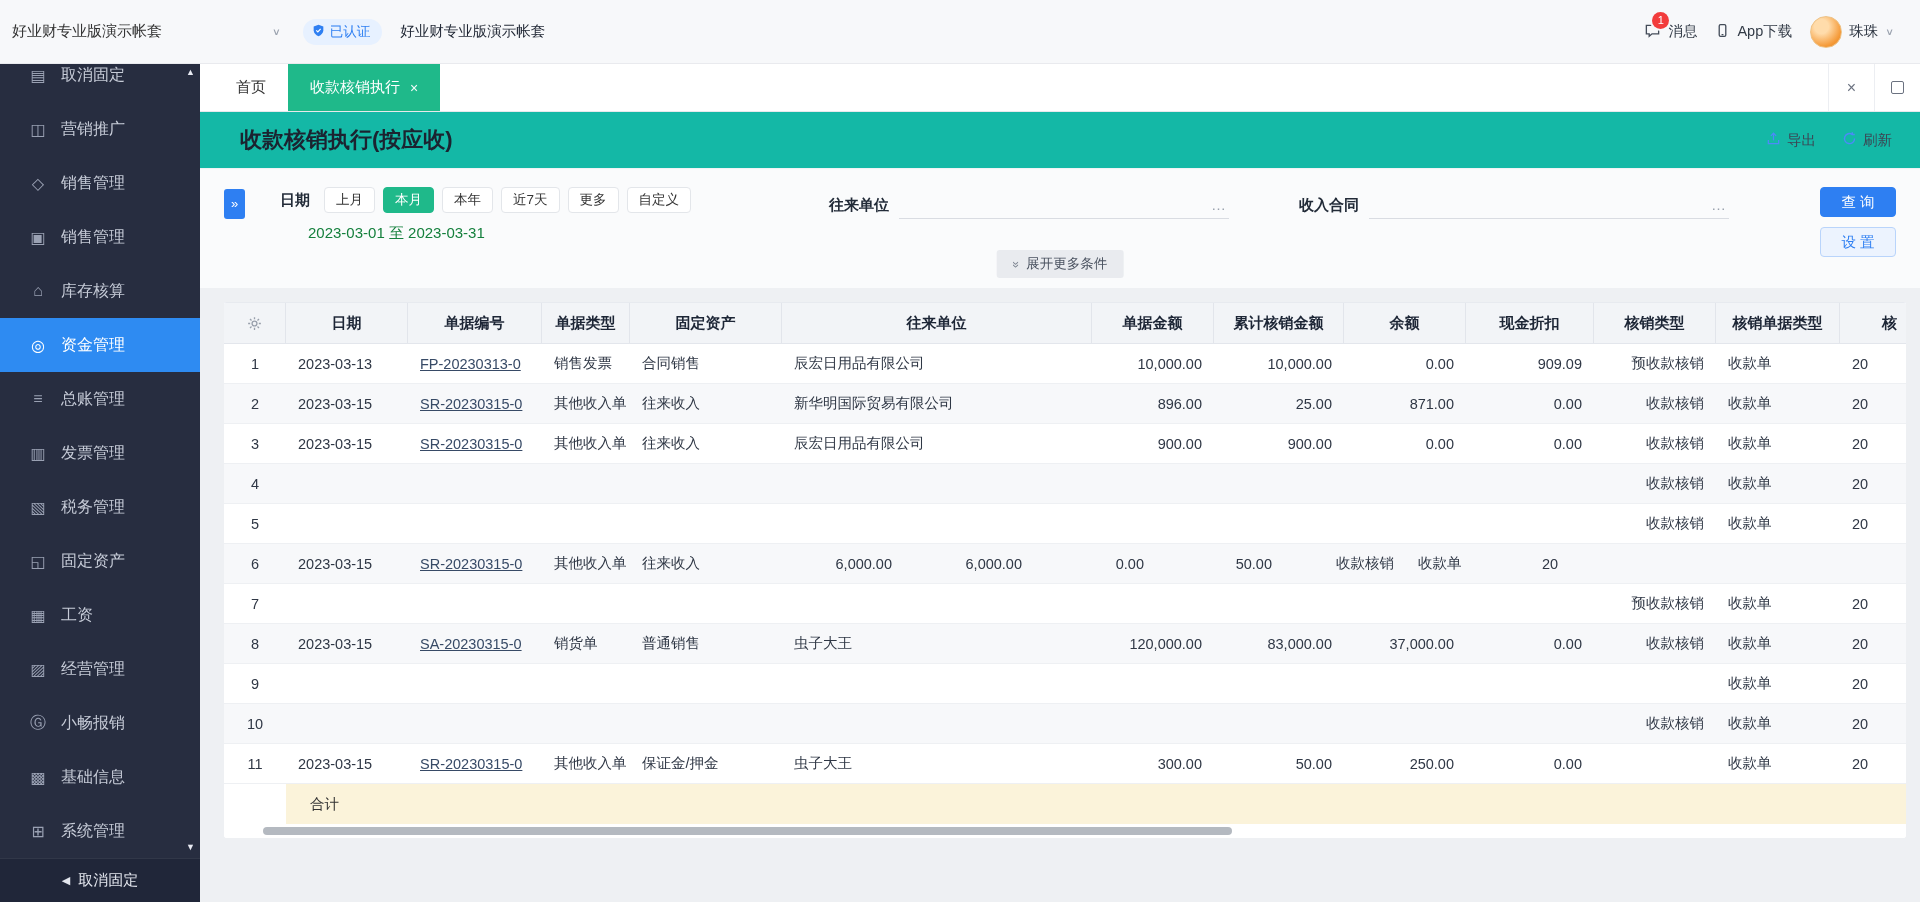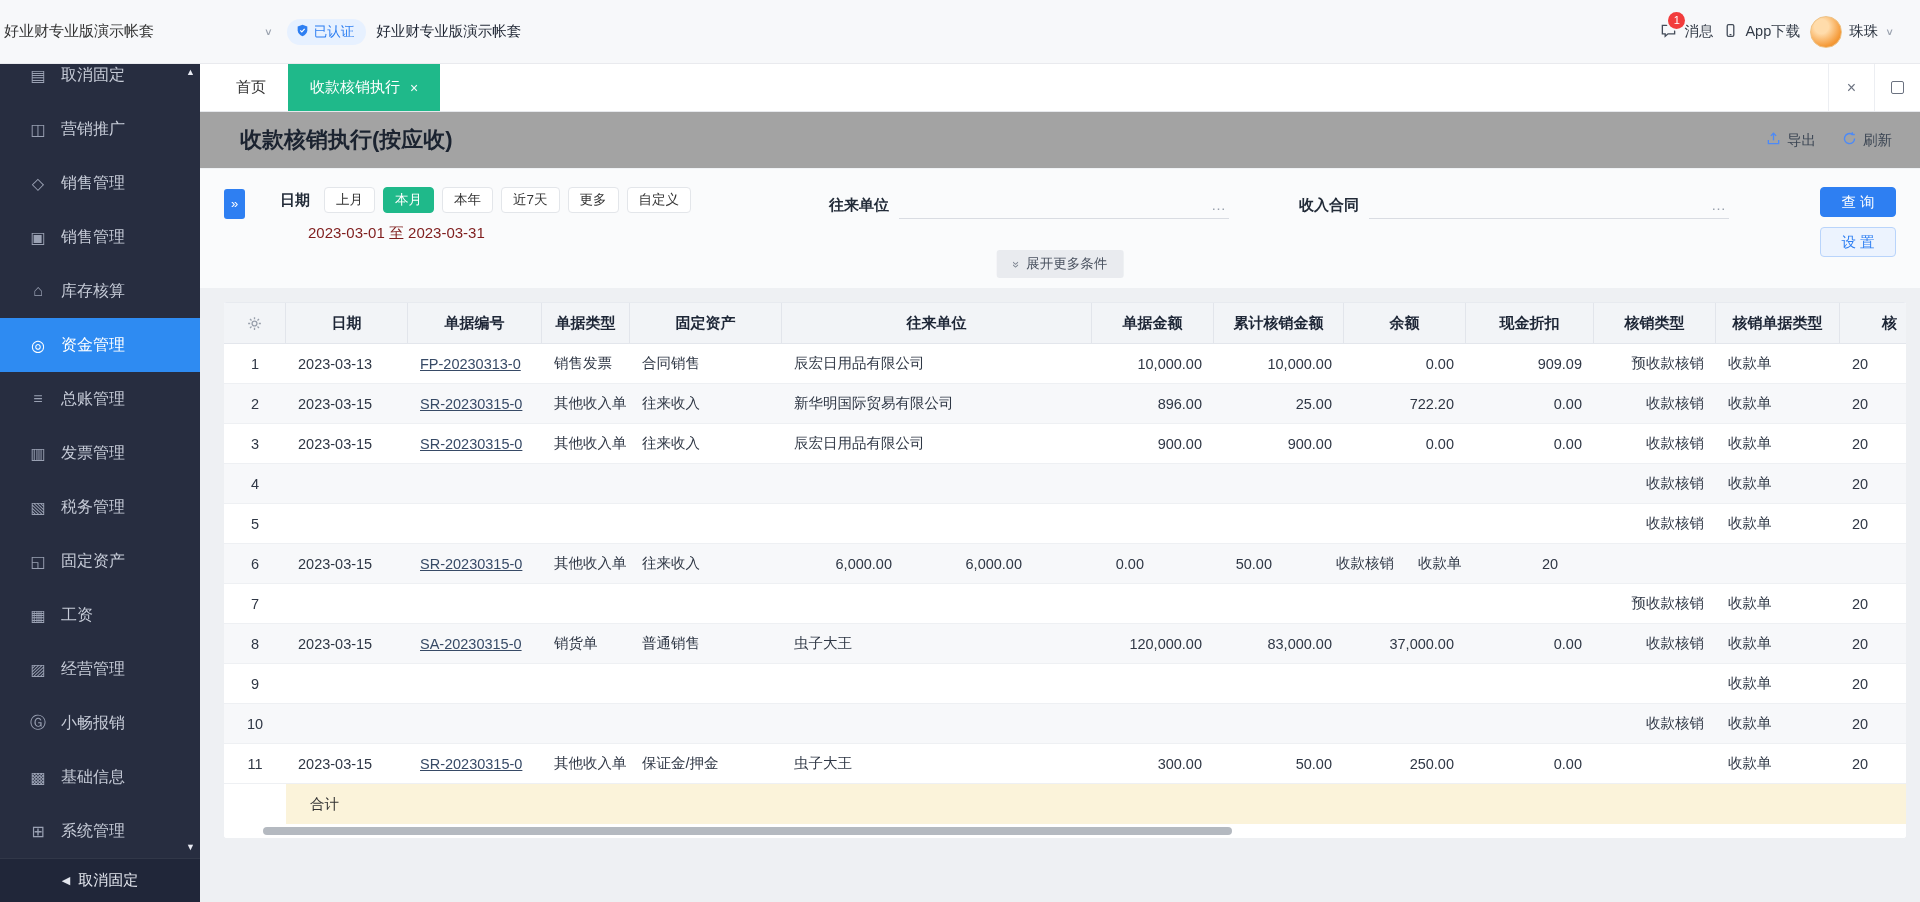--- a/index.html
+++ b/index.html
@@ -7,21 +7,21 @@
     font-family:"Liberation Sans","DejaVu Sans",sans-serif; font-size:14px; color:#2f3745; background:#eef0f3;}
   .app{width:1920px;height:902px;display:flex;flex-direction:column;}
 
   
   .topbar{height:64px;display:flex;flex:none;background:#f7f8fa;border-bottom:1px solid #e9eaee;}
   .brand{width:200px;flex:none;background:#37252b;display:flex;align-items:center;padding-left:14px;gap:10px;}
   .brand-badge{width:36px;height:36px;border-radius:7px;background:#e8433b;display:flex;align-items:center;justify-content:center;flex:none;}
   .brand-text{color:#fff;line-height:1.25;}
   .brand-line1{font-size:15px;font-weight:700;letter-spacing:1px;}
   .brand-line2{font-size:12px;color:#e3d4d7;}
-  .topbar-main{flex:1;display:flex;align-items:center;padding:0 26px 0 0;gap:10px;}
+  .topbar-main{flex:1;display:flex;align-items:center;padding:0 26px 0 8px;gap:18px;}
   .account-select{display:flex;align-items:center;gap:110px;color:#333;font-size:15px;cursor:pointer;padding:6px 4px;}
   .chev{color:#9aa2ae;font-size:12px;transform:scaleY(.8);}
   .cert-badge{display:flex;align-items:center;gap:5px;background:#e7f1ff;border-radius:13px;padding:4px 12px 4px 9px;color:#2e7ff2;font-size:13.5px;}
   .account-name{color:#1f2633;font-size:14.5px;}
   .tb-spacer{flex:1;}
   .tb-item{display:flex;align-items:center;gap:7px;color:#333b47;font-size:14.5px;cursor:pointer;position:relative;}
   .msg-badge{position:absolute;top:-10px;left:8px;background:#f23c3c;color:#fff;font-size:11px;min-width:17px;height:17px;border-radius:9px;line-height:17px;text-align:center;box-shadow:0 0 0 2px #f7f8fa;}
   .avatar{width:32px;height:32px;border-radius:50%;background:radial-gradient(circle at 35% 32%,#ffdcab 25%,#f59a38 70%,#e07f1f);border:1px solid #eec387;flex:none;}
 
   
@@ -40,35 +40,35 @@
   
   .main{flex:1;display:flex;flex-direction:column;min-width:0;background:#eef0f3;}
   .tabbar{height:48px;flex:none;background:#fff;border-bottom:1px solid #e6e8ec;display:flex;align-items:stretch;padding-left:14px;}
   .tab{display:flex;align-items:center;padding:0 22px;font-size:15px;color:#333;cursor:pointer;}
   .tab.active{background:#1fb98a;color:#fff;gap:10px;}
   .tab-close-x{font-size:14px;opacity:.95;}
   .tab-spacer{flex:1;}
   .tab-tool{width:46px;display:flex;align-items:center;justify-content:center;border-left:1px solid #eceef2;color:#6b7280;cursor:pointer;font-size:16px;}
   .max-box{width:13px;height:13px;border:1.6px solid #6b7280;border-radius:2px;}
 
-  .titlebar{height:56px;flex:none;background:#a3a3a3;display:flex;align-items:center;padding:0 28px 0 40px;}
+  .titlebar{height:56px;flex:none;background:#14b8a6;display:flex;align-items:center;padding:0 28px 0 40px;}
   .page-title{font-size:22px;font-weight:700;color:#1b2330;}
   .title-actions{margin-left:auto;display:flex;gap:26px;}
   .act{display:flex;align-items:center;gap:6px;color:#3c4654;font-size:14.5px;cursor:pointer;}
 
   
   .filterbar{height:120px;flex:none;background:#fafbfc;border-top:1px solid #f0f2f5;position:relative;display:flex;align-items:flex-start;padding:18px 24px 0 56px;}
   .collapse-btn{position:absolute;left:24px;top:20px;width:21px;height:30px;background:#2e7ff2;color:#fff;border:none;border-radius:3px;font-size:13px;cursor:pointer;line-height:28px;}
   .f-date{display:flex;flex-direction:column;margin-left:24px;}
   .f-row{display:flex;align-items:center;gap:14px;}
   .f-label{font-size:15px;font-weight:700;color:#222b38;white-space:nowrap;}
   .pills{display:flex;gap:8px;align-items:center;}
   .pill{height:26px;padding:0 11px;border:1px solid #e3e6ea;border-radius:4px;background:#fff;font-size:13.5px;color:#333;line-height:24px;cursor:pointer;white-space:nowrap;}
   .pill.active{background:#1fb98a;border-color:#1fb98a;color:#fff;}
-  .date-range{margin:11px 0 0 28px;font-size:15px;color:#7f1d1d;}
+  .date-range{margin:11px 0 0 28px;font-size:15px;color:#15803d;}
   .f-field{display:flex;align-items:flex-end;margin-left:138px;margin-top:4px;}
   .f-field .f-label{margin-right:10px;margin-bottom:4px;}
   .uline{width:330px;height:28px;border-bottom:1px solid #d9dce2;position:relative;cursor:text;}
   .uline .dots{position:absolute;right:2px;top:5px;color:#9aa2ae;font-size:15px;letter-spacing:1px;cursor:pointer;}
   .f-field.second{margin-left:70px;}
   .f-field.second .uline{width:360px;}
   .f-actions{margin-left:auto;display:flex;flex-direction:column;gap:10px;align-items:flex-end;}
   .btn{width:76px;height:30px;border-radius:4px;font-size:14.5px;cursor:pointer;letter-spacing:4px;padding-left:4px;}
   .btn-primary{background:#2e7ff2;border:1px solid #2e7ff2;color:#fff;}
   .btn-light{background:#ecf3fe;border:1px solid #b9d4fb;color:#2e7ff2;}
@@ -334,21 +334,21 @@
               <div class="cell ac" style="width: 62px;">2</div>
               <div class="cell al" style="width: 122px;">2023-03-15</div>
               <div class="cell al" style="width: 134px;">
                 <span class="link">SR-20230315-0</span>
               </div>
               <div class="cell al" style="width: 88px;">其他收入单</div>
               <div class="cell al" style="width: 152px;">往来收入</div>
               <div class="cell al" style="width: 310px;">新华明国际贸易有限公司</div>
               <div class="cell ar" style="width: 122px;">896.00</div>
               <div class="cell ar" style="width: 130px;">25.00</div>
-              <div class="cell ar" style="width: 122px;">722.20</div>
+              <div class="cell ar" style="width: 122px;">871.00</div>
               <div class="cell ar" style="width: 128px;">0.00</div>
               <div class="cell ar" style="width: 122px;">收款核销</div>
               <div class="cell al" style="width: 124px;">收款单</div>
               <div class="cell al" style="width: 100px;">20</div>
             </div>
             <div class="trow">
               <div class="cell ac" style="width: 62px;">3</div>
               <div class="cell al" style="width: 122px;">2023-03-15</div>
               <div class="cell al" style="width: 134px;">
                 <span class="link">SR-20230315-0</span>

